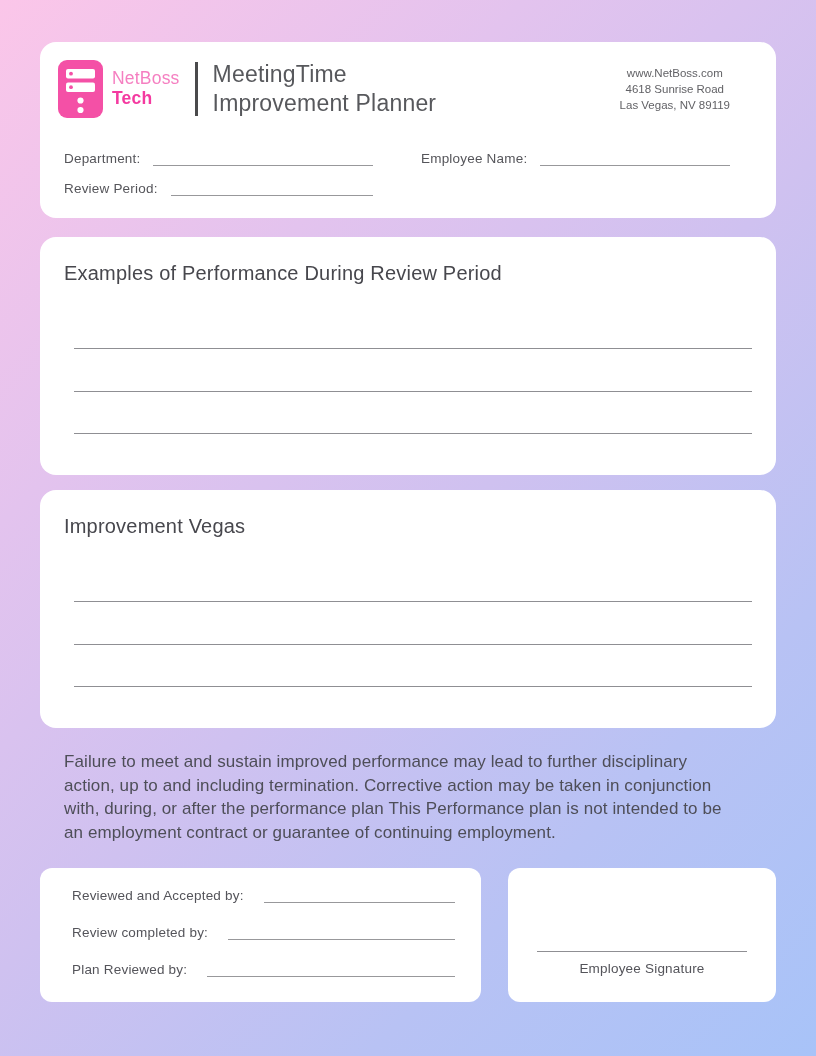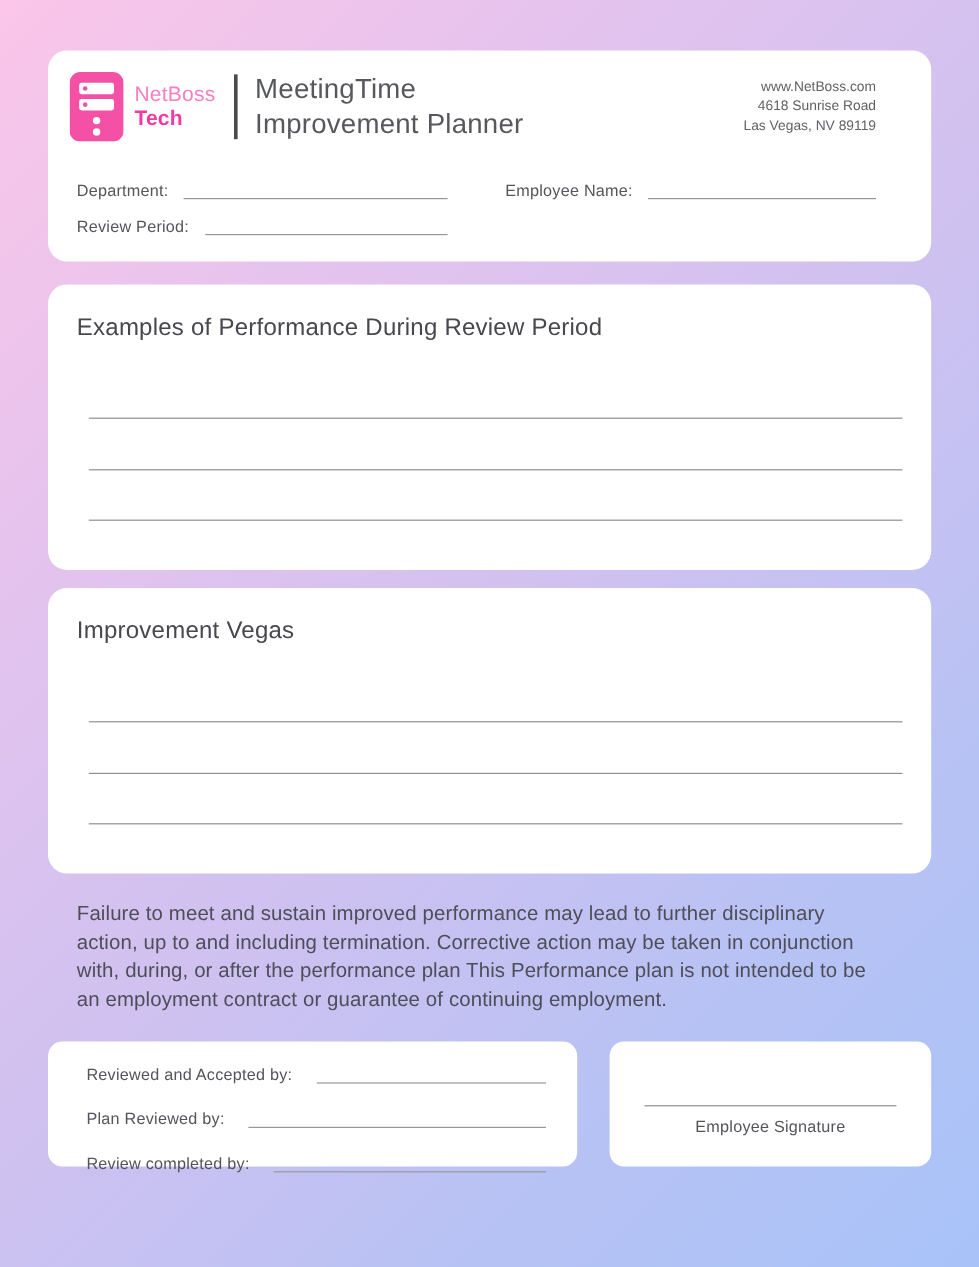--- a/index.html
+++ b/index.html
@@ -19,21 +19,21 @@
   .header-card { margin-top: 42px; height: 176px; padding: 18px 46px 0 18px; }
   .brand-row { display: flex; align-items: flex-start; }
   .logo { display: flex; align-items: center; }
   .logo svg { display: block; }
   .brand-text { margin-left: 9px; font-size: 17.5px; line-height: 1.12; letter-spacing: .2px; }
   .brand-top { display: block; color: #f57fc1; font-weight: 400; }
   .brand-bottom { display: block; color: #f43aa0; font-weight: 700; }
   .divider { width: 3px; height: 54px; background: #4a4a4c; margin: 2px 15px 0 15px; flex: none; }
   .doc-title { font-size: 23px; font-weight: 400; color: #57585c; line-height: 1.27; letter-spacing: .2px; }
   .doc-title span { display: block; }
-  .contact { margin-left: auto; text-align: right; font-size: 11.5px; color: #626266; line-height: 1.4; padding-top: 5px; }
+  .contact { margin-left: auto; text-align: center; font-size: 11.5px; color: #626266; line-height: 1.4; padding-top: 5px; }
 
   .field-grid {
     display: grid; grid-template-columns: 1fr 1fr;
     column-gap: 48px; row-gap: 15px;
     margin-top: 33px; padding-left: 6px;
   }
   .field { display: flex; align-items: flex-end; font-size: 13.5px; color: #55555a; letter-spacing: .2px; }
   .flabel { white-space: nowrap; margin-right: 13px; }
   .fline { flex: 1; border-bottom: 1.5px solid #98989b; height: 15px; }
 
@@ -46,21 +46,21 @@
   .rline.first { margin-top: 63px; }
   .rline + .rline { margin-top: 41.5px; }
 
   
   .disclaimer {
     margin: 22px 60px 0 64px; width: 668px;
     font-size: 17px; line-height: 23.7px; color: #4e4e58; letter-spacing: .1px;
   }
 
   
-  .bottom-row { display: flex; gap: 27px; margin: 23px 40px 0; height: 104px; }
+  .bottom-row { display: flex; gap: 27px; margin: 23px 40px 0; height: 134px; }
   .sign-card { background: #ffffff; border-radius: 12px; }
   .left-sign { width: 441px; padding: 20px 26px 0 32px; }
   .srow { display: flex; align-items: flex-end; font-size: 13.5px; color: #54545a; margin-bottom: 22px; letter-spacing: .2px; }
   .srow .slabel { white-space: nowrap; }
   .srow .sline { flex: 1; border-bottom: 1.5px solid #98989b; margin-left: 20px; height: 13px; }
   .right-sign {
     flex: 1; display: flex; flex-direction: column;
     justify-content: flex-end; align-items: center; padding-bottom: 26px;
   }
   .sig-line { width: 210px; border-bottom: 1.6px solid #8f8f93; }
@@ -138,25 +138,25 @@
 
   <p class="disclaimer">Failure to meet and sustain improved performance may lead to further disciplinary action, up to and including termination. Corrective action may be taken in conjunction with, during, or after the performance plan This Performance plan is not intended to be an employment contract or guarantee of continuing employment.</p>
 
   <div class="bottom-row">
     <div class="sign-card left-sign">
       <div class="srow">
         <span class="slabel">Reviewed and Accepted by:</span>
         <span class="sline"></span>
       </div>
       <div class="srow">
-        <span class="slabel">Plan Reviewed by:</span>
+        <span class="slabel">Review completed by:</span>
         <span class="sline"></span>
       </div>
       <div class="srow">
-        <span class="slabel">Review completed by:</span>
+        <span class="slabel">Plan Reviewed by:</span>
         <span class="sline"></span>
       </div>
     </div>
     <div class="sign-card right-sign">
       <div class="sig-line"></div>
       <div class="sig-caption">Employee Signature</div>
     </div>
   </div>
 
 </div>

